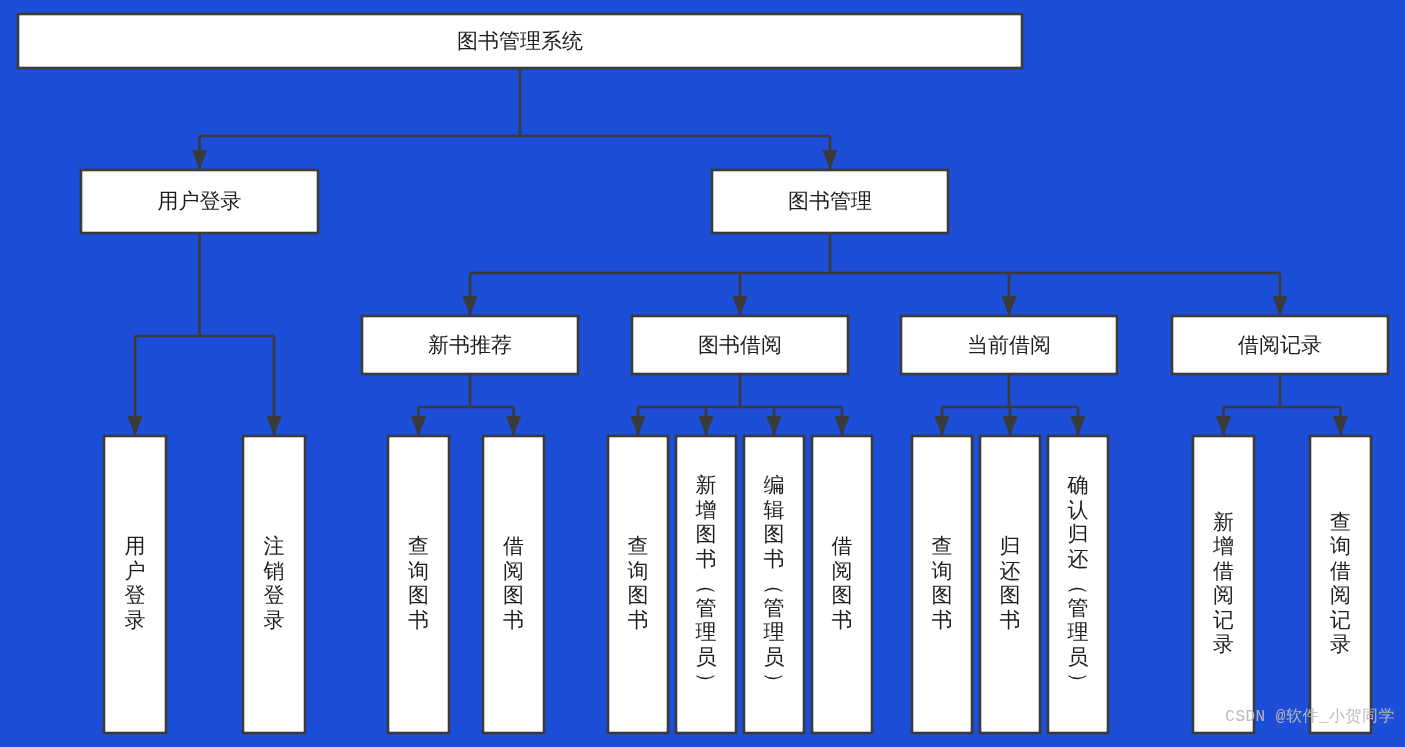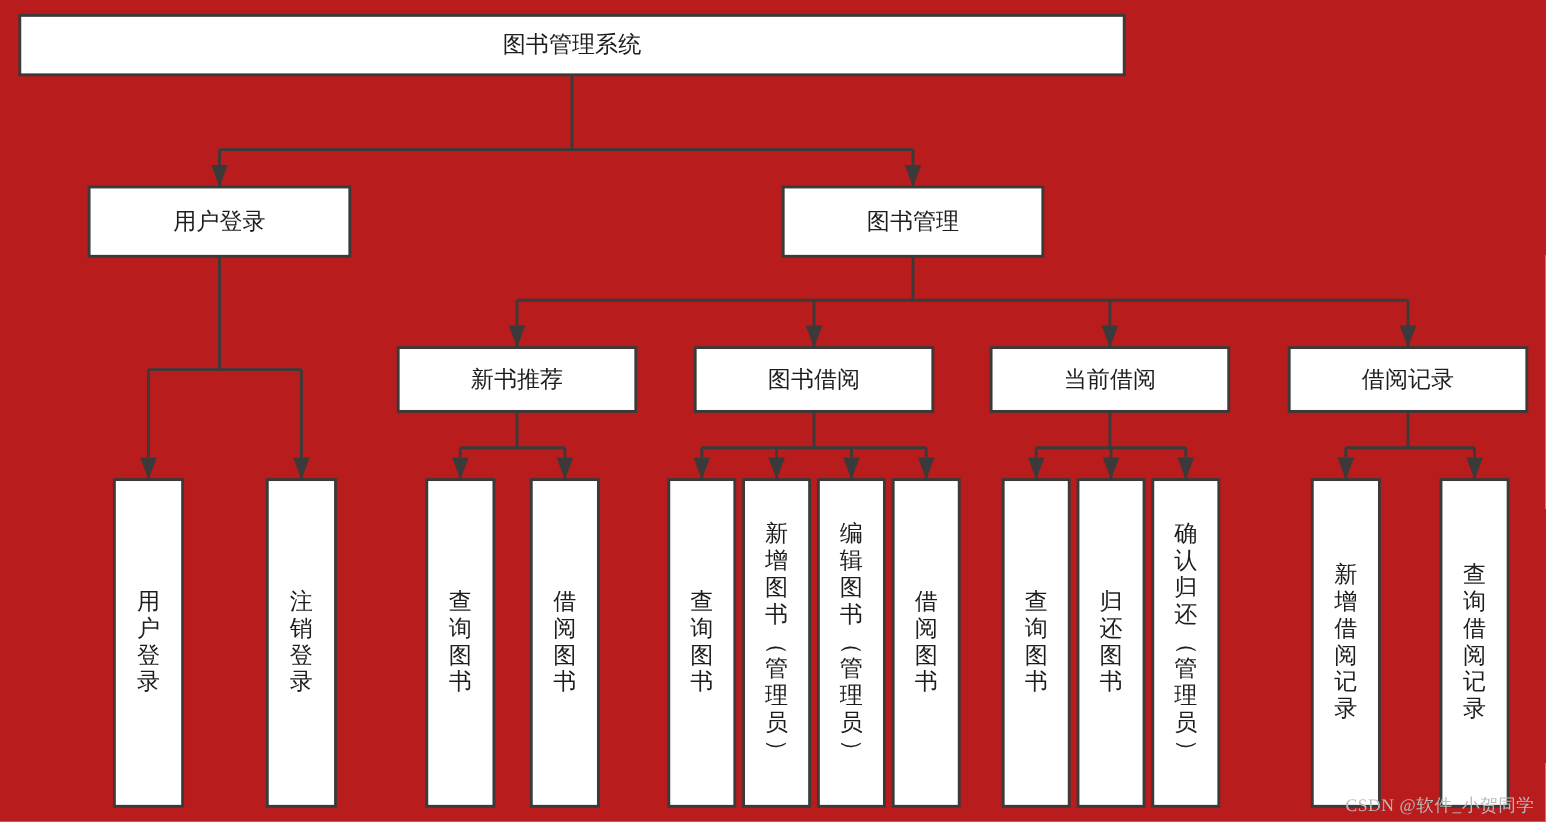--- a/index.html
+++ b/index.html
@@ -10,21 +10,21 @@
   body {
     width: 1405px;
     height: 747px;
     font-family: "Liberation Sans", "DejaVu Sans", sans-serif;
     overflow: hidden;
   }
   #diagram-root {
     position: relative;
     width: 1405px;
     height: 747px;
-    background: #b91c1c;
+    background: #1d4ed8;
   }
   svg.diagram-svg {
     position: absolute;
     top: 0;
     left: 0;
     width: 1405px;
     height: 747px;
   }
   .node-box {
     fill: #ffffff;
@@ -51,24 +51,24 @@
   .vlabel-char {
     fill: #1d1d1d;
     font-family: "Liberation Sans", "DejaVu Sans", sans-serif;
     font-size: 21px;
     text-anchor: middle;
     dominant-baseline: middle;
   }
   .watermark {
     position: absolute;
     right: 10px;
-    bottom: 4px;
+    bottom: 20px;
     color: #b9b9b9;
     font-size: 16px;
-    font-family: Liberation Serif, serif;
+    font-family: Liberation Mono, monospace;
     letter-spacing: 0.5px;
     white-space: nowrap;
     user-select: none;
   }
 </style>
 </head>
 <body>
 
 <div id="diagram-root">
   <svg class="diagram-svg" viewBox="0 0 1405 747">

